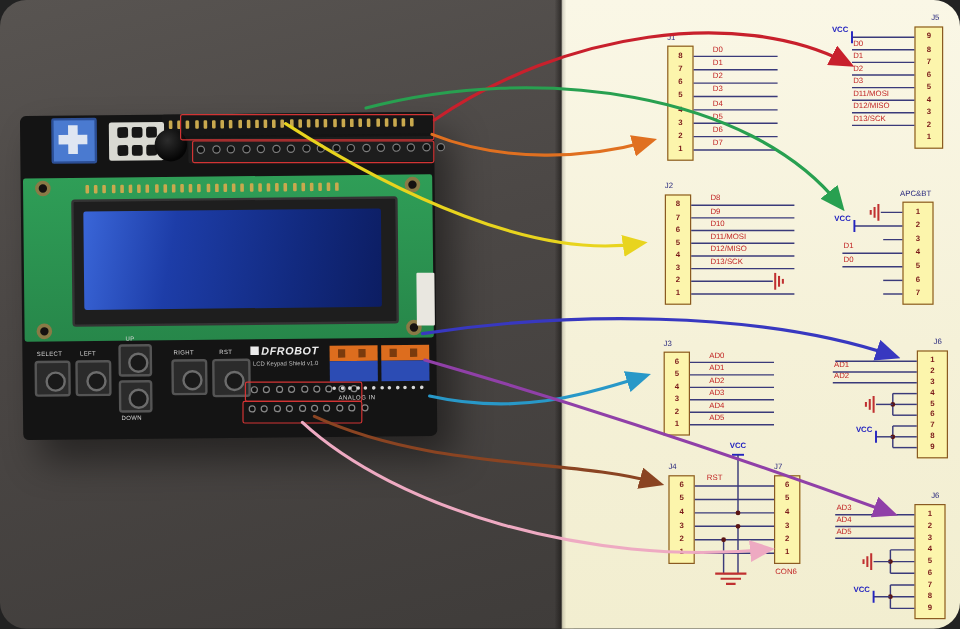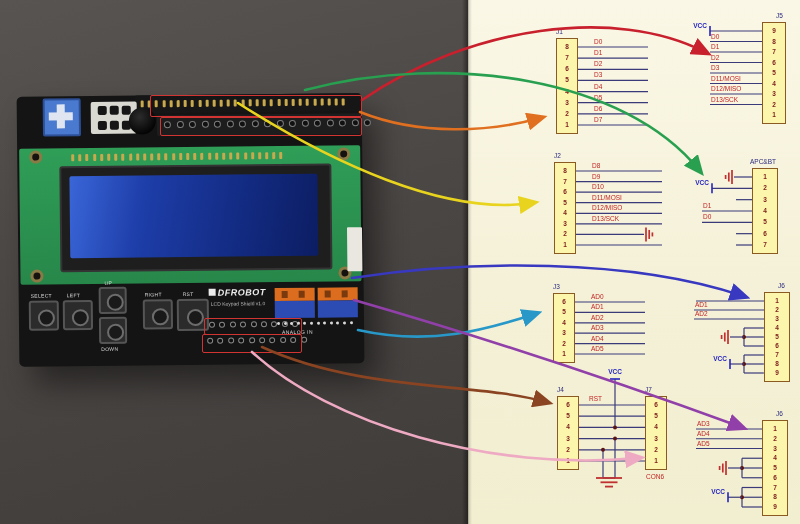--- a/index.html
+++ b/index.html
@@ -1,17 +1,17 @@
 <!DOCTYPE html>
 <html><head>
 <meta charset="utf-8">
 <style>
   html,body{margin:0;padding:0;background:#222;}
   #stage{position:relative;width:800px;height:524px;overflow:hidden;
-         font-family:"Liberation Sans","DejaVu Sans",sans-serif;}
+         font-family:"Liberation Sans","DejaVu Sans",sans-serif;border-radius:22px;}
   
   #bg{position:absolute;left:0;top:0;width:478px;height:524px;
       background:linear-gradient(165deg,#585451 0%,#4b4745 45%,#3f3c3a 100%);}
   
   #panel{position:absolute;left:468px;top:0;width:332px;height:524px;
          background:linear-gradient(180deg,#faf7e6 0%,#f5f1d8 55%,#f2eed0 100%);}
   #panel-edge{position:absolute;left:462px;top:0;width:10px;height:524px;
          background:linear-gradient(90deg,rgba(20,18,16,0.0),rgba(20,18,16,0.55) 55%,rgba(20,18,16,0.15) 70%,rgba(255,255,255,0) 100%);}
   
   #photo{position:absolute;left:18px;top:95px;width:345px;height:270px;

